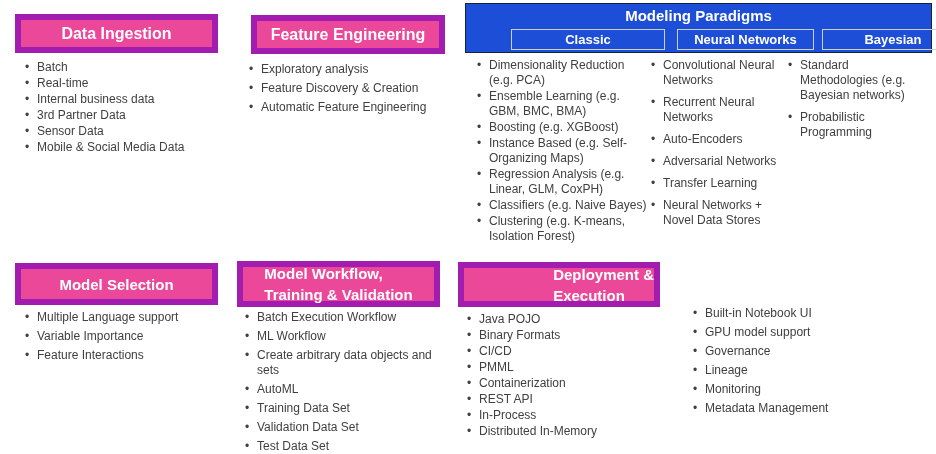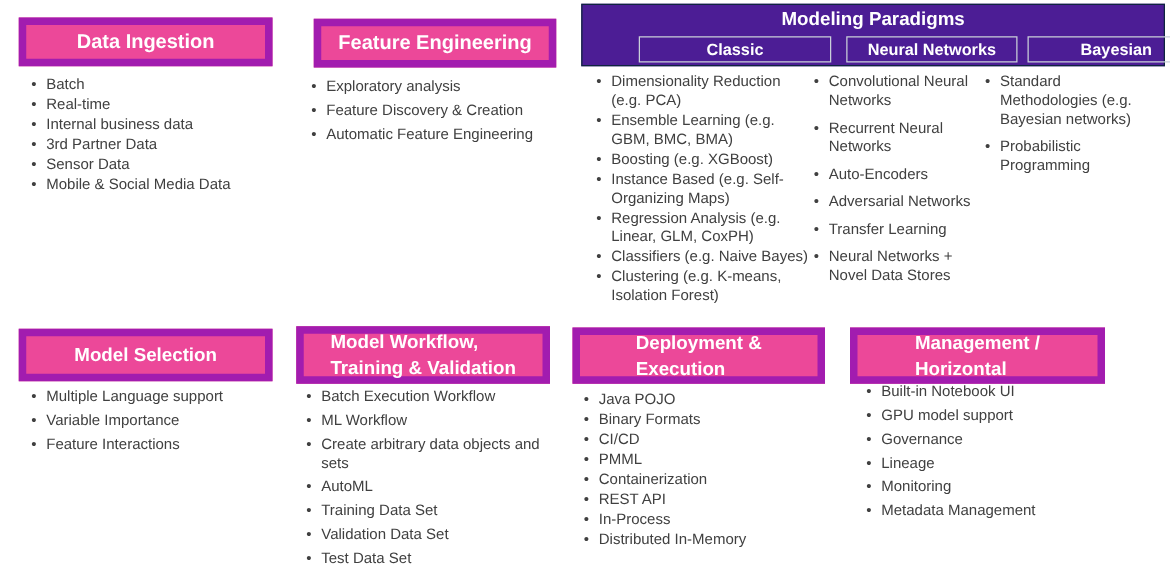--- a/index.html
+++ b/index.html
@@ -34,21 +34,21 @@
     color:#404040;
   }
   .bullets li { position:relative; padding-left:13px; }
   .bullets li::before { content:"\2022"; position:absolute; left:1px; }
   .gap0 li { margin-bottom:1px; }
   .gap4 li { margin-bottom:4px; }
   .gap7 li { margin-bottom:7px; }
   .mp {
     position:absolute;
     left:465px; top:3px; width:467px; height:50px;
-    background:#4c1d95;
+    background:#1d4ed8;
     border:1px solid #0f2440;
     box-sizing:border-box;
   }
   .mp-title {
     text-align:center;
     color:#ffffff;
     font-weight:bold;
     font-size:15px;
     margin-top:3px;
   }
@@ -150,43 +150,37 @@
   <ul class="bullets gap4" style="left:244px; top:310px; width:200px;">
       <li>Batch Execution Workflow</li>
       <li>ML Workflow</li>
       <li>Create arbitrary data objects and sets</li>
       <li>AutoML</li>
       <li>Training Data Set</li>
       <li>Validation Data Set</li>
       <li>Test Data Set</li>
     </ul>
 
-  <div class="hdr bottom-row" style="left:458px; top:262px; width:202px; height:45px;">
+  <div class="hdr bottom-row" style="left:458px; top:262px; width:202px; height:45px;justify-content:flex-end;">
     <div class="lines">
       <div>Deployment &amp;</div>
       <div>Execution</div>
     </div>
   </div>
   <ul class="bullets gap0" style="left:466px; top:312px; width:180px;">
       <li>Java POJO</li>
       <li>Binary Formats</li>
       <li>CI/CD</li>
       <li>PMML</li>
       <li>Containerization</li>
       <li>REST API</li>
       <li>In-Process</li>
       <li>Distributed In-Memory</li>
     </ul>
 
-  <div class="hdr bottom-row" style="left:680px; top:262px; width:204px; height:45px;">
-    <div class="lines">
-      <div>Management /</div>
-      <div>Horizontal</div>
-    </div>
-  </div>
   <ul class="bullets gap4" style="left:692px; top:306px; width:220px;">
       <li>Built-in Notebook UI</li>
       <li>GPU model support</li>
       <li>Governance</li>
       <li>Lineage</li>
       <li>Monitoring</li>
       <li>Metadata Management</li>
     </ul>
 
 </div>

